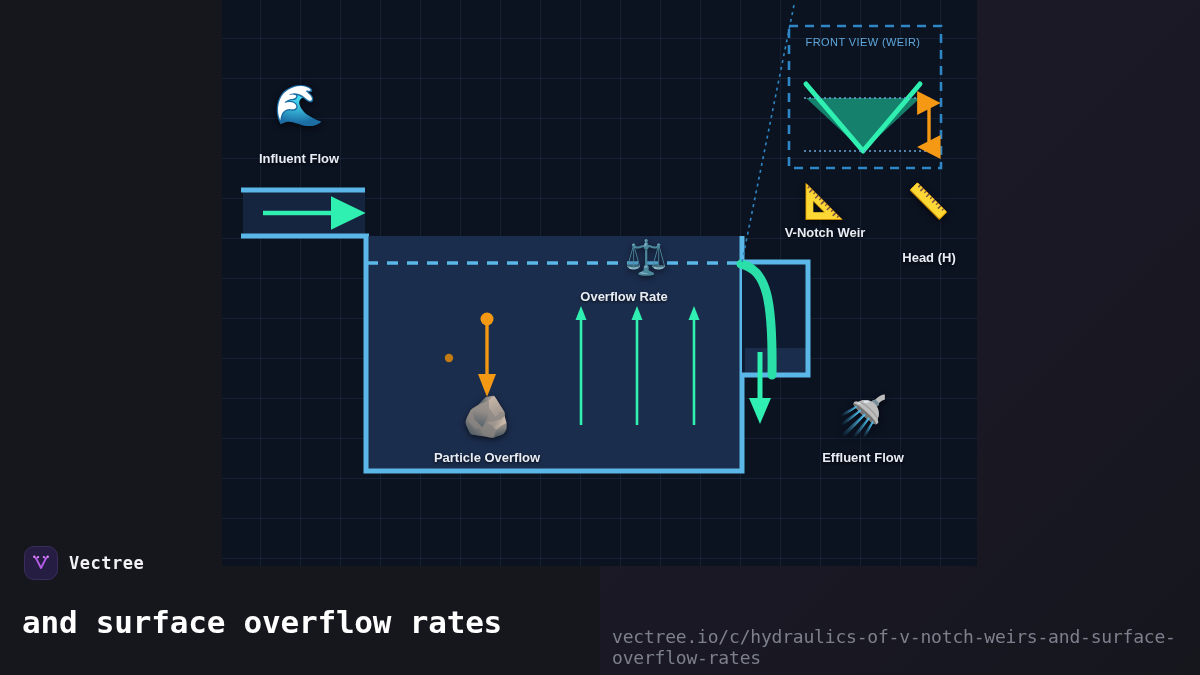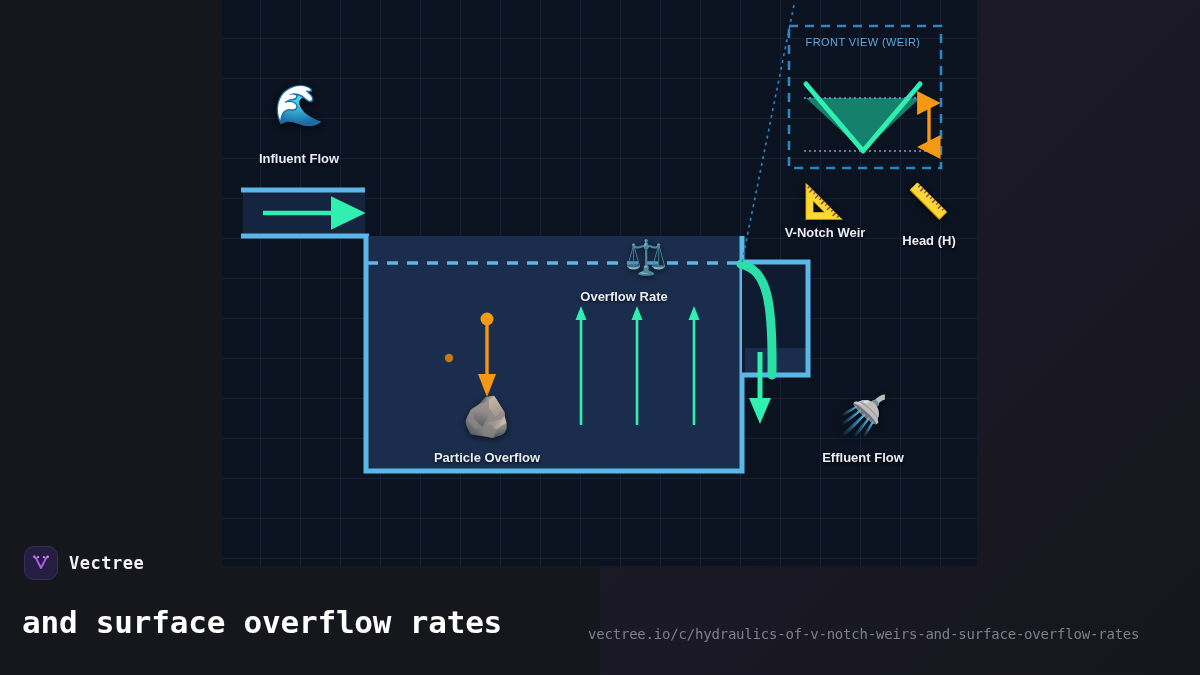--- a/index.html
+++ b/index.html
@@ -85,24 +85,24 @@
     position:absolute; left:22px; top:16px;
     color:#ffffff;
     font-family:"DejaVu Sans Mono", monospace;
     font-size:31px;
     font-weight:bold;
     line-height:32px;
     letter-spacing:-0.2px;
   }
   .title .l2 { display:block;margin-top:24px; }
   .url {
-    position:absolute; left:588px; top:60px;
+    position:absolute; left:612px; top:60px;
     color:#7d808c;
     font-family:"DejaVu Sans Mono", monospace;
-    font-size:14px;
+    font-size:18px;
     letter-spacing:-0.2px;
   }
 </style>
 </head>
 <body>
 
 <div id="stage">
 
   <div class="bg-left"></div>
   <div class="bg-right"></div>
@@ -191,21 +191,21 @@
     <div class="emoji sm" style="left:425px; top:240px;">⚖️</div>
     <div class="lbl" style="left:402px; top:289px;">Overflow Rate</div>
 
     <div class="emoji" style="left:265px; top:396px;">🪨</div>
     <div class="lbl" style="left:265px; top:450px;">Particle Overflow</div>
 
     <div class="emoji sm" style="left:603px; top:184px;">📐</div>
     <div class="lbl" style="left:603px; top:225px;">V-Notch Weir</div>
 
     <div class="emoji sm" style="left:707px; top:184px;">📏</div>
-    <div class="lbl" style="left:707px; top:233px;">Head (H)</div>
+    <div class="lbl" style="left:707px; top:250px;">Head (H)</div>
 
     <div class="emoji" style="left:641px; top:396px;">🚿</div>
     <div class="lbl" style="left:641px; top:450px;">Effluent Flow</div>
   </div>
 
   <div id="footer">
 
     <div class="brand">
       <div class="brand-logo">
         <svg width="20" height="20" viewBox="0 0 20 20">

